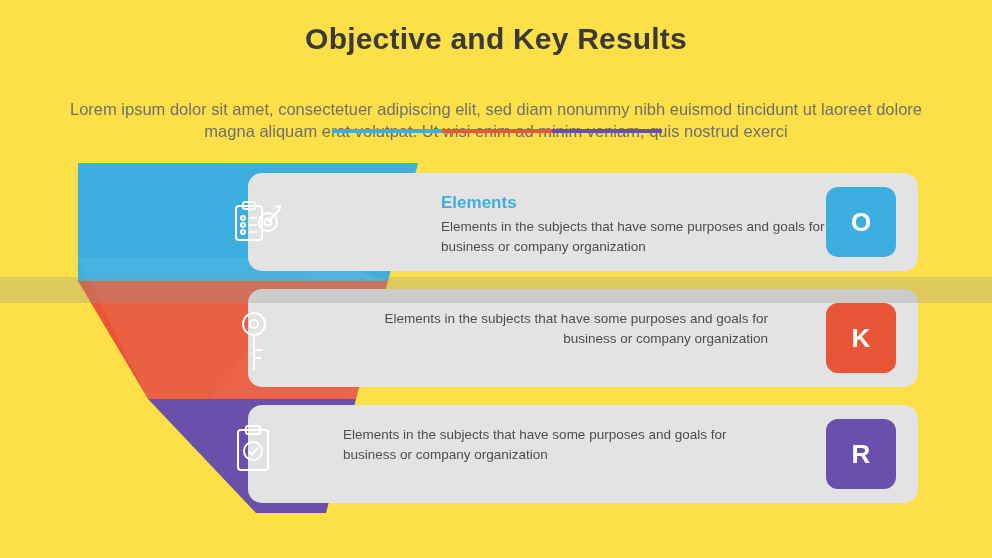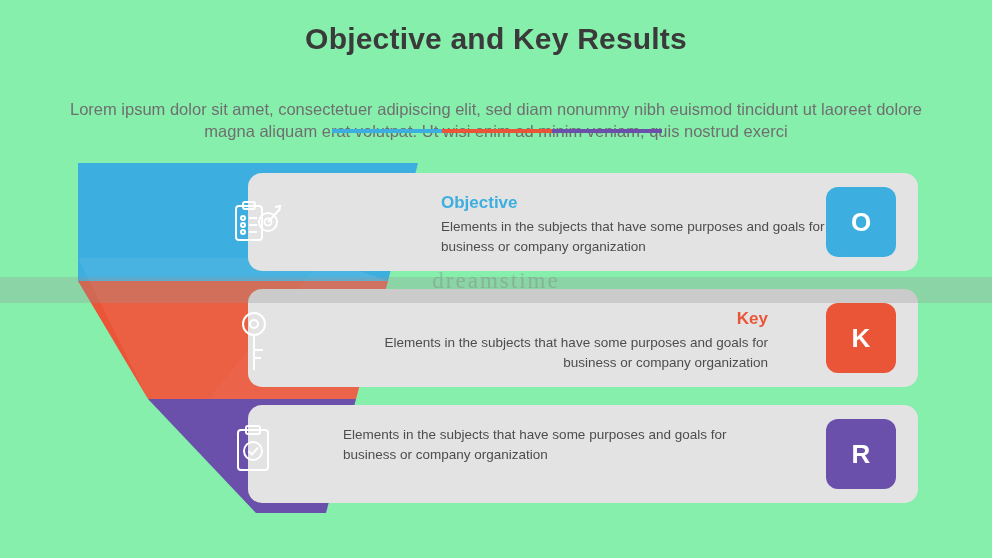--- a/index.html
+++ b/index.html
@@ -5,21 +5,21 @@
   html,body{margin:0;padding:0;}
   body{
     width:992px;height:558px;
     background:#f2f2f2;
     font-family:"Liberation Sans", sans-serif;
     overflow:hidden;
     position:relative;
   }
   .page{
     position:absolute;inset:0;
-    background:#86efac;
+    background:#fde047;
   }
   
   .title{
     position:absolute;top:22px;left:0;width:992px;
     text-align:center;
     font-size:30px;font-weight:bold;color:#3a3a3a;
     letter-spacing:0.2px;
   }
   .subtitle{
     position:absolute;top:66px;left:60px;width:872px;
@@ -111,29 +111,28 @@
       <polygon points="0,95 245,95 130,236 70,236" fill="#ffffff" opacity="0.06"></polygon>
     </svg>
   </div>
 
   <svg style="position:absolute;left:78px;top:163px;width:340px;height:358px;">
     <polygon points="0,0 340,0 182,358" fill="none"></polygon>
   </svg>
 
   <div class="row r1">
     <div class="rowtext">
-      <div class="rowtitle" style="color:#3daee0">Objective</div>
+      <div class="rowtitle" style="color:#3daee0">Elements</div>
       <div class="rowdesc">Elements in the subjects that have some purposes and goals for business or company organization</div>
     </div>
     <div class="badge" style="background:#3daee0">O</div>
   </div>
 
   <div class="row r2">
     <div class="rowtext">
-      <div class="rowtitle" style="color:#ea5538">Key</div>
       <div class="rowdesc">Elements in the subjects that have some purposes and goals for business or company organization</div>
     </div>
     <div class="badge" style="background:#ea5538">K</div>
   </div>
 
   <div class="row r3">
     <div class="rowtext">
       <div class="rowdesc">Elements in the subjects that have some purposes and goals for business or company organization</div>
     </div>
     <div class="badge" style="background:#6a4fab">R</div>
@@ -173,15 +172,14 @@
       <circle cx="22" cy="27" r="9"></circle>
       <path d="M17.5 27 l3.5 3.5 l6 -7"></path>
     </svg>
   </div>
 
   <div class="watermark">
     <svg width="992" height="70" viewBox="0 0 992 70">
       <line x1="0" y1="35" x2="992" y2="35" stroke="rgba(150,150,150,0.30)" stroke-width="26"></line>
     </svg>
   </div>
-  <div class="wm-text">dreamstime</div>
 
 </div>
 
 </body></html>

